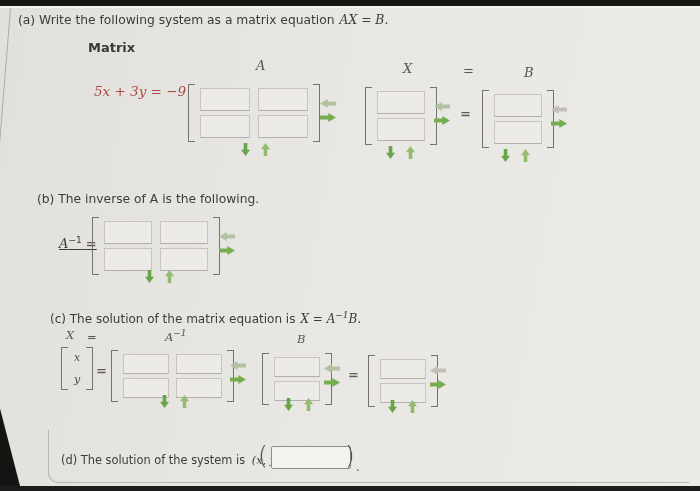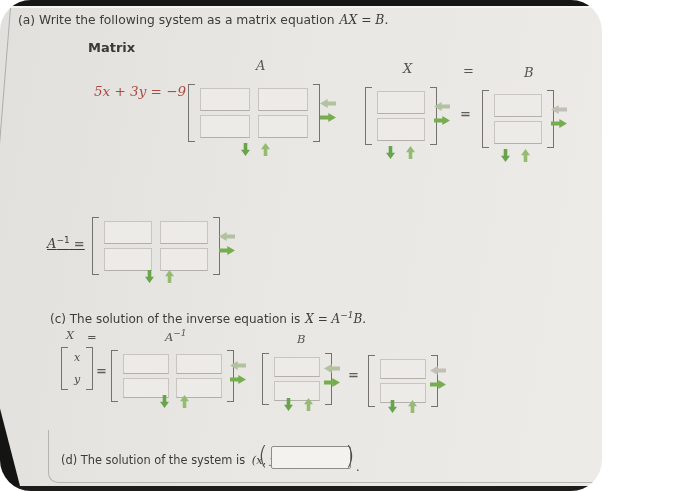--- a/index.html
+++ b/index.html
@@ -1,19 +1,19 @@
 <!DOCTYPE html>
 <html><head>
 <meta charset="utf-8">
 <style>
   html,body{margin:0;padding:0;}
   .stage{
-    position:relative;width:602px;height:491px;overflow:hidden;
+    position:relative;width:700px;height:491px;overflow:hidden;
     background:linear-gradient(100deg,#e2e0dd 0%,#e9e7e3 45%,#edebe7 100%);
-    font-family:"DejaVu Sans",sans-serif;color:#3d3c39;border-radius:31px;
+    font-family:"DejaVu Sans",sans-serif;color:#3d3c39;
   }
   .abs{position:absolute;}
   
   .topbar{left:0;top:0;width:700px;height:6px;background:#161615;}
   .topglow{left:0;top:6px;width:700px;height:2px;background:#f5f4f1;}
   .bottombar{left:0;top:486px;width:700px;height:5px;background:#1d1c1b;}
   .paper-edge{left:10px;top:8px;width:1.3px;height:476px;background:#aeaca8;
     transform:rotate(4.6deg);transform-origin:top left;}
   .corner-wedge{left:0;top:398px;width:20px;height:88px;background:#141413;
     clip-path:polygon(0 12%,100% 100%,0 100%);}
@@ -139,22 +139,23 @@
   </div>
   <div class="harr" style="left:551px;top:105px;">
     <span class="ar left c-gray"></span>
     <span class="ar right c-green"></span>
   </div>
   <div class="varr" style="left:501px;top:149px;">
     <span class="ar down c-down"></span>
     <span class="ar up c-up"></span>
   </div>
 
-
-  <div class="abs" style="left:47px;top:235px;font-size:13px;text-decoration:underline;">
+  <div class="abs prompt" style="left:37px;top:192px;">(b) The inverse of A is the following.</div>
+
+  <div class="abs" style="left:59px;top:235px;font-size:13px;text-decoration:underline;">
     <span class="math">A</span><sup>−1</sup>
     <span class="eqsign">=</span>
   </div>
 
   <div class="mx" style="left:92px;top:217px;">
     <span class="brk l"></span>
     <div class="cells g-b22">
       <input class="cellbox" style="">
       <input class="cellbox" style="">
       <input class="cellbox" style="">
@@ -165,21 +166,21 @@
   <div class="harr" style="left:219px;top:232px;">
     <span class="ar left c-pale"></span>
     <span class="ar right c-green"></span>
   </div>
   <div class="varr" style="left:145px;top:270px;">
     <span class="ar down c-down"></span>
     <span class="ar up c-up"></span>
   </div>
 
   <div class="abs prompt" style="left:50px;top:310px;font-size:12px;">
-    <span>(c) The solution of the inverse equation is</span><span class="math gap"><span>X = A</span><sup>−1</sup><span>B.</span></span>
+    <span>(c) The solution of the matrix equation is</span><span class="math gap"><span>X = A</span><sup>−1</sup><span>B.</span></span>
   </div>
 
   <div class="abs mlabel sm" style="left:66px;top:328px;">X</div>
   <div class="abs mlabel sm" style="left:87px;top:330px;">=</div>
   <div class="abs mlabel sm" style="left:165px;top:328px;">
     <span>A</span><sup>−1</sup>
   </div>
   <div class="abs mlabel sm" style="left:297px;top:332px;">B</div>
 
   <div class="mx" style="left:61px;top:347px;height:43px;">

